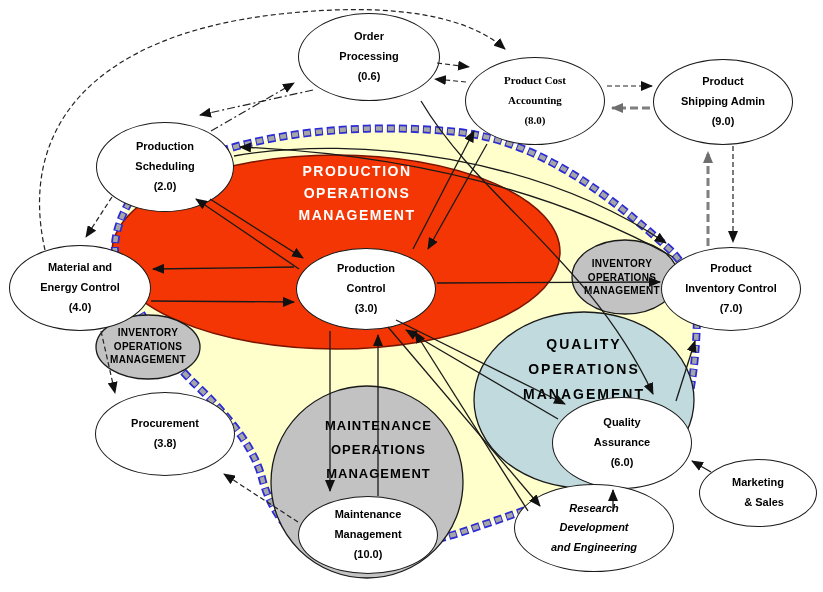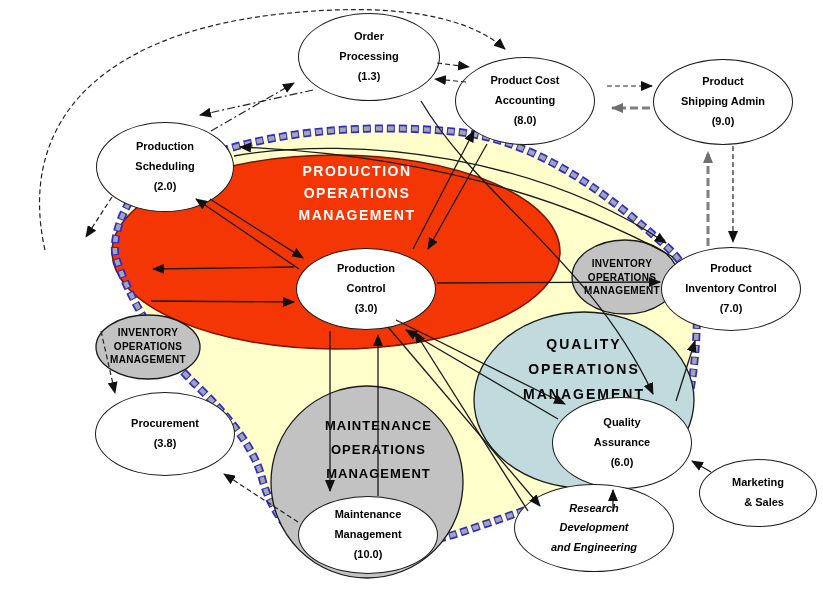--- a/index.html
+++ b/index.html
@@ -56,30 +56,33 @@
 MANAGEMENT</div>
   <div class="region-label rl-inventory" style="left:98px;top:326px;width:100px;">INVENTORY
 OPERATIONS
 MANAGEMENT</div>
   <div class="region-label rl-inventory" style="left:574px;top:257px;width:96px;">INVENTORY
 OPERATIONS
 MANAGEMENT</div>
 
   <div class="node" style="left:298px;top:13px;width:142px;height:88px;">Order
 Processing
-(1.3)</div>
-  <div class="node" style="left:455px;top:57px;width:140px;height:88px;">Product Cost
+(0.6)</div>
+  <div class="node" style="left:465px;top:57px;width:140px;height:88px;font-family:Liberation Serif, serif;">Product Cost
 Accounting
 (8.0)</div>
   <div class="node" style="left:653px;top:59px;width:140px;height:86px;">Product
 Shipping Admin
 (9.0)</div>
   <div class="node" style="left:96px;top:122px;width:138px;height:90px;">Production
 Scheduling
 (2.0)</div>
+  <div class="node" style="left:9px;top:245px;width:142px;height:86px;">Material and
+Energy Control
+(4.0)</div>
   <div class="node" style="left:296px;top:248px;width:140px;height:82px;">Production
 Control
 (3.0)</div>
   <div class="node" style="left:661px;top:247px;width:140px;height:84px;">Product
 Inventory Control
 (7.0)</div>
   <div class="node" style="left:95px;top:392px;width:140px;height:84px;">Procurement
 (3.8)</div>
   <div class="node" style="left:552px;top:397px;width:140px;height:92px;">Quality
 Assurance

